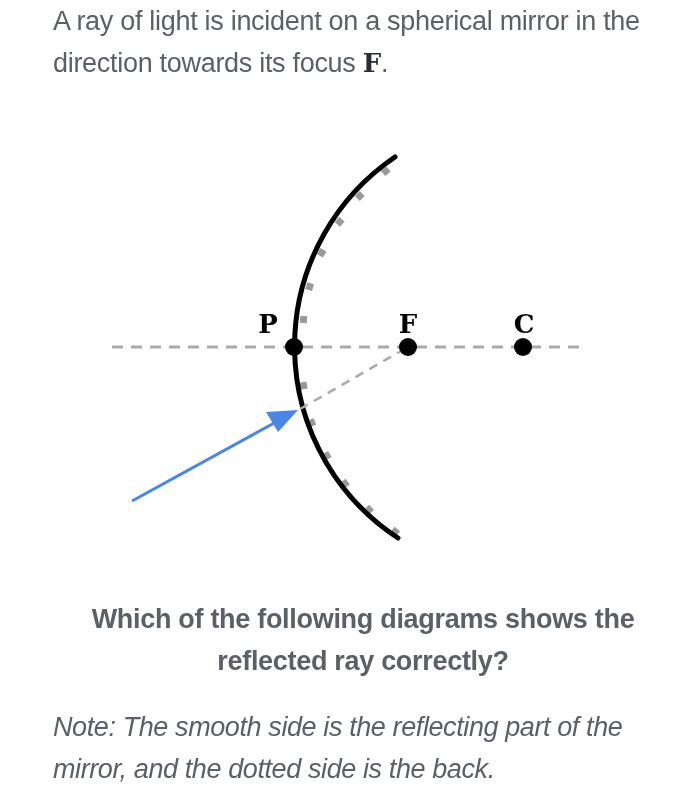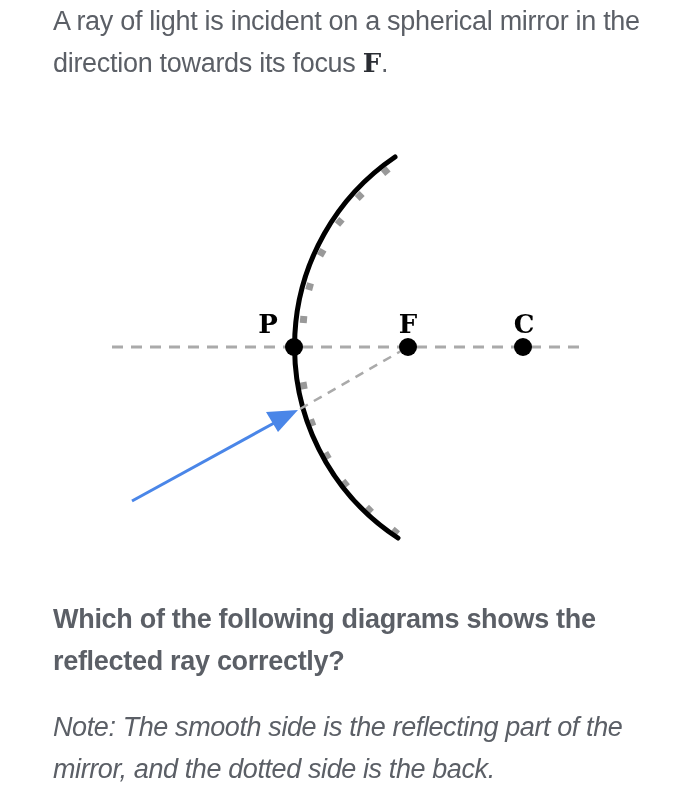--- a/index.html
+++ b/index.html
@@ -1,20 +1,20 @@
 <!DOCTYPE html>
 <html><head>
   <meta charset="utf-8">
   <style>
     html, body { margin: 0; padding: 0; background: #ffffff; }
     body { width: 695px; height: 794px; position: relative; overflow: hidden; font-family: "Liberation Sans", "DejaVu Sans", sans-serif; color: #5b5f66; }
     .intro { position: absolute; left: 53px; top: 0; width: 620px; font-size: 27px; line-height: 42px; letter-spacing: -0.3px; margin: 0; }
     .intro .sym { font-family: "DejaVu Serif", "Liberation Serif", serif; font-weight: bold; color: #2a2d33; font-size: 26px; }
     .figure { position: absolute; left: 0; top: 130px; width: 695px; height: 440px; }
-    .question { position: absolute; left: 53px; top: 598px; width: 620px; margin: 0; font-size: 27px; line-height: 42px; font-weight: bold; letter-spacing: -0.3px; }
+    .question { position: absolute; left: 53px; top: 598px; width: 620px; margin: 0; font-size: 27px; line-height: 42px; font-weight: bold; letter-spacing: -0.3px; text-align: center; }
     .note { position: absolute; left: 53px; top: 706px; width: 630px; margin: 0; font-size: 27px; line-height: 42px; font-style: italic; letter-spacing: -0.4px; }
   </style>
 </head>
 <body>
 
 <p class="intro"><span>A ray of light is incident on a spherical mirror in the direction towards its focus</span> <span class="sym">F</span><span>.</span></p>
 
 <svg class="figure" viewBox="0 130 695 440" width="695" height="440" xmlns="http://www.w3.org/2000/svg">
 
   <line x1="112" y1="347" x2="582" y2="347" stroke="#aaaaaa" stroke-width="3" stroke-dasharray="11,8"></line>

